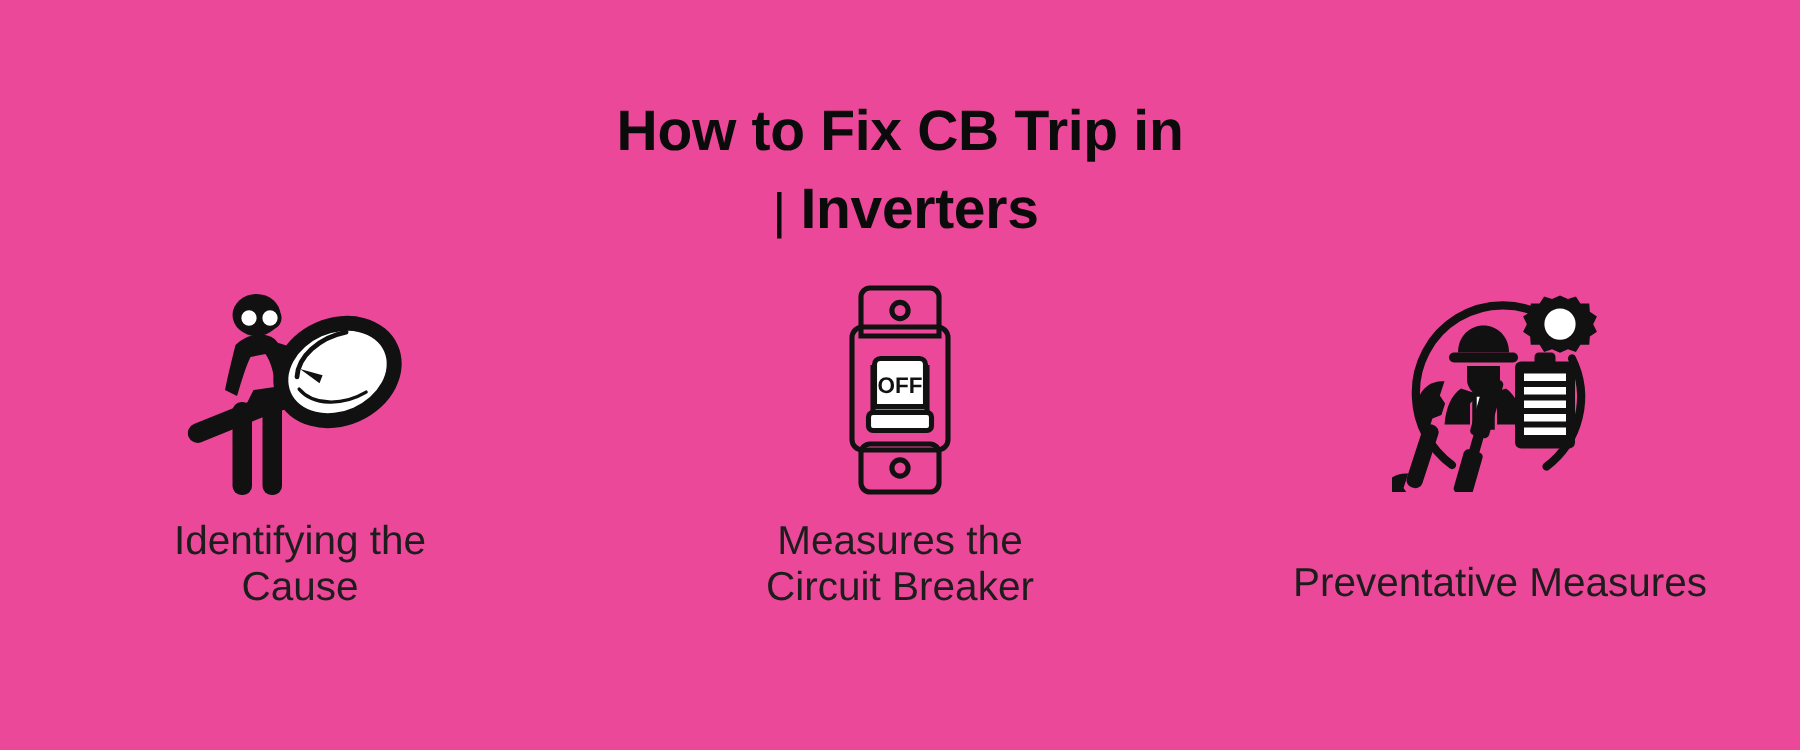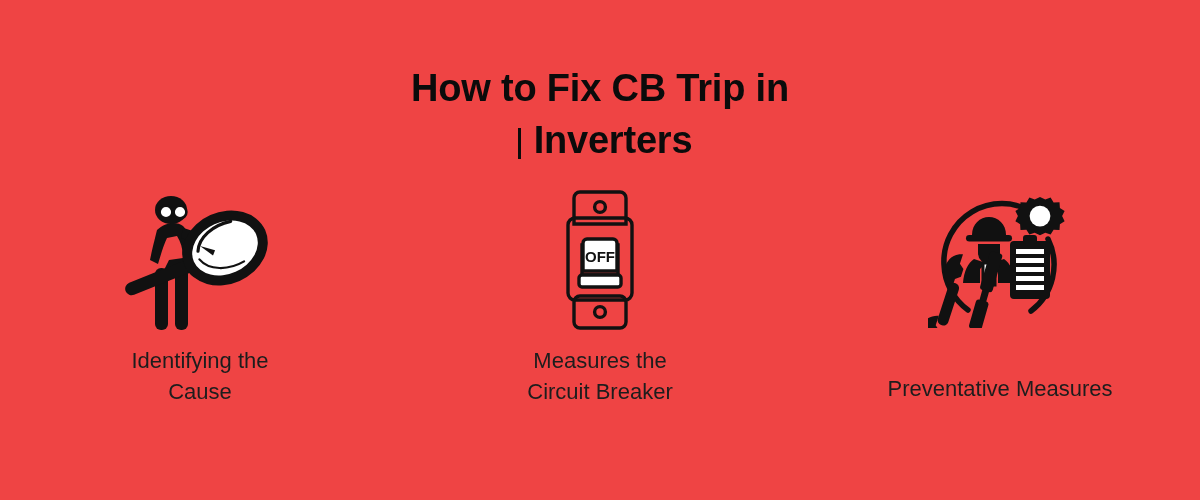--- a/index.html
+++ b/index.html
@@ -13,21 +13,21 @@
     font-family: "Liberation Sans", sans-serif;
     color: #111111;
     overflow: hidden;
     position: relative;
   }
 
   .infographic {
     width: 1200px;
     height: 500px;
     position: relative;
-    background: #ef4444;
+    background: #ec4899;
     box-sizing: border-box;
   }
 
   
   .title-block {
     position: absolute;
     left: 0;
     top: 62px;
     width: 1200px;
     text-align: center;
@@ -74,21 +74,21 @@
   }
   .icon-wrap {
     height: 145px;
     display: flex;
     align-items: center;
     justify-content: flex-end;
   }
   .caption {
     margin-top: 12px;
     font-family: "Liberation Sans", sans-serif;
-    font-size: 22px;
+    font-size: 27px;
     line-height: 31px;
     color: #1d1d1d;
     text-align: center;
     max-width: 210px;
     font-weight: normal;
   }
   .caption.wide { max-width: 300px; margin-top: 40px; }
 
   svg { display: block; }
 </style>

